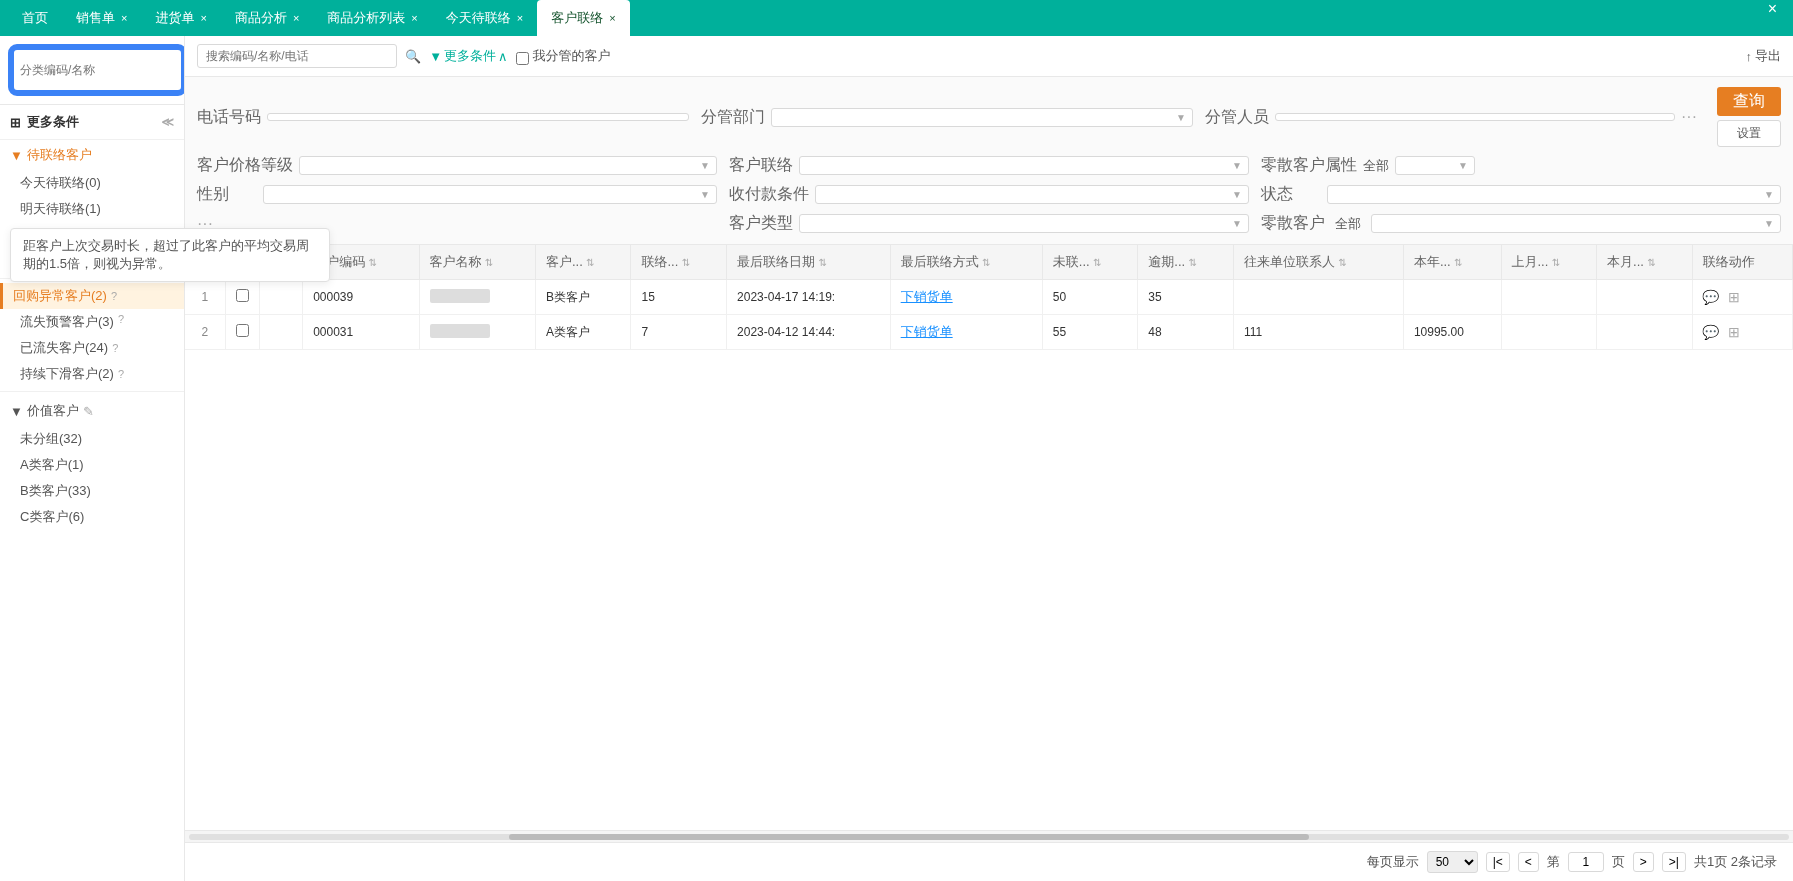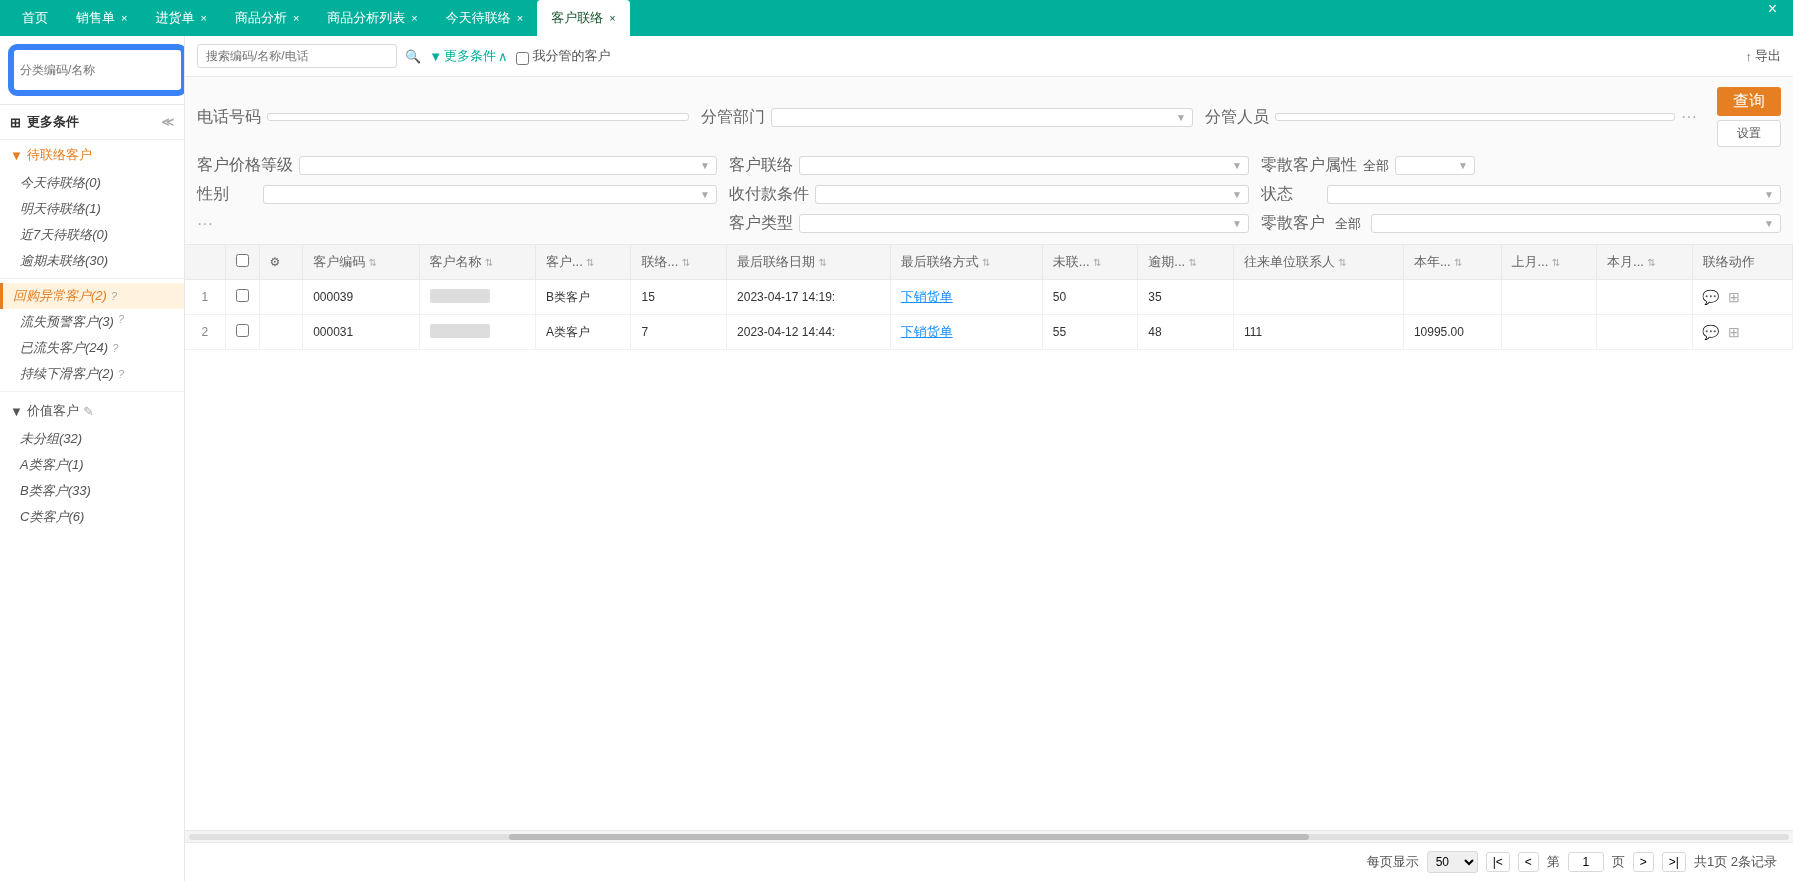--- a/index.html
+++ b/index.html
@@ -99,21 +99,20 @@
       color: #e67e22;
       font-size: 12px;
       cursor: pointer;
     }
     .sidebar-group-title .arrow { margin-right: 4px; }
     .sidebar-item {
       padding: 4px 10px 4px 20px;
       color: #555;
       font-size: 12px;
       cursor: pointer;
-      font-style: italic;
     }
     .sidebar-item.active {
       background: #fff3e0;
       color: #e67e22;
       border-left: 3px solid #e67e22;
     }
     .sidebar-divider { height: 1px; background: #f0f0f0; margin: 4px 0; }
     .sidebar-group-title2 {
       display: flex;
       align-items: center;
@@ -486,20 +485,23 @@
     <div class="sidebar-item">
       <span>B类客户(33)</span>
     </div>
     <div class="sidebar-item">
       <span>C类客户(6)</span>
     </div>
   </div>
 
   <div class="content-area">
 
+    <div class="tooltip-box">
+      <span>距客户上次交易时长，超过了此客户的平均交易周期的1.5倍，则视为异常。</span>
+    </div>
 
     <div class="filter-bar">
       <input class="filter-search-input" type="text" placeholder="搜索编码/名称/电话" style="">
       <span class="filter-search-icon">🔍</span>
       <div class="more-conditions">
         <span>▼</span>
         <span>更多条件</span>
         <span>∧</span>
       </div>
       <label class="my-customers-check">

